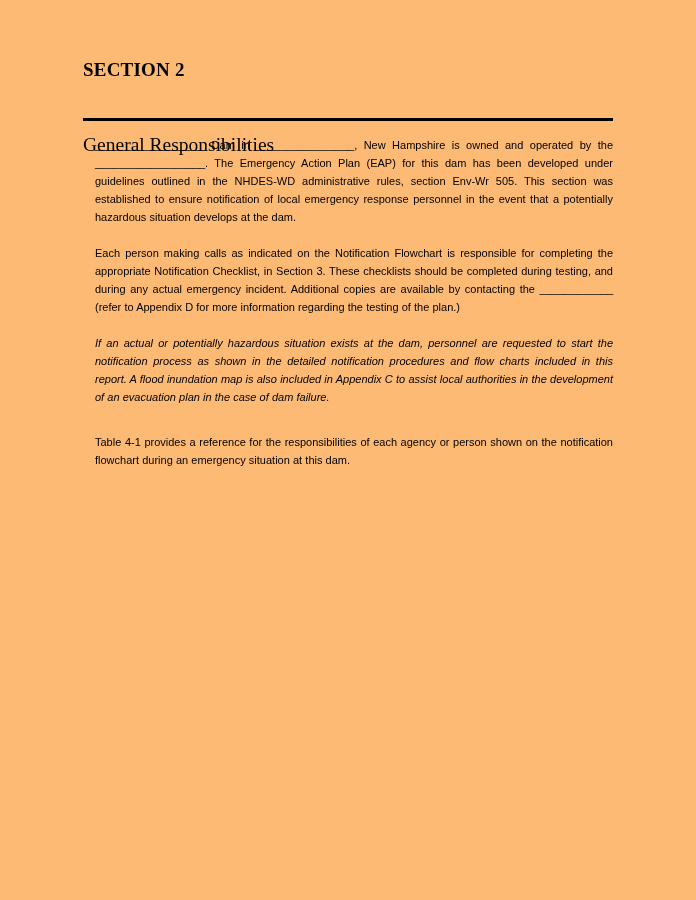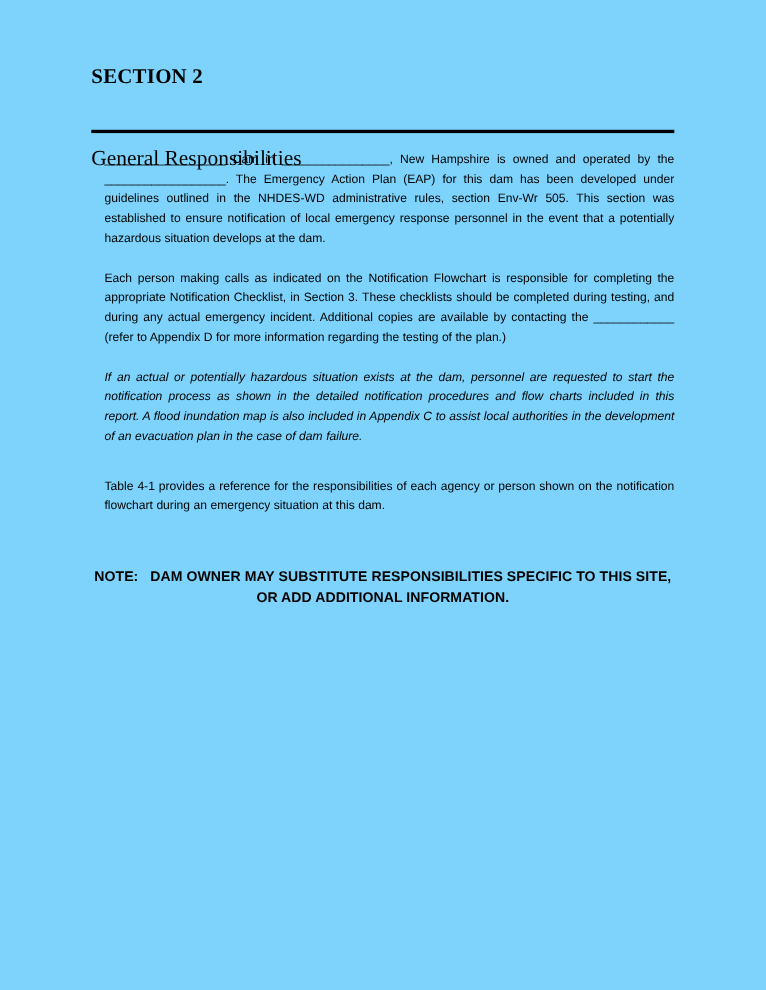--- a/index.html
+++ b/index.html
@@ -4,21 +4,21 @@
 <style>
   html, body {
     margin: 0;
     padding: 0;
     background: #ffffff;
   }
   .page {
     position: relative;
     width: 696px;
     height: 900px;
-    background: #7dd3fc;
+    background: #fdba74;
     overflow: hidden;
     font-family: "Liberation Sans", sans-serif;
     color: #000000;
     -webkit-font-smoothing: antialiased;
   }
 
   
   .section-heading {
     position: absolute;
     left: 83px;
@@ -105,17 +105,14 @@
     <p class="para">__________________ Dam in ________________, New Hampshire is owned and operated by the __________________.  The Emergency Action Plan (EAP) for this dam has been developed under guidelines outlined in the NHDES-WD administrative rules, section Env-Wr 505.   This section was established to ensure notification of local emergency response personnel in the event that a potentially hazardous situation develops at the dam.</p>
 
     <p class="para">Each person making calls as indicated on the Notification Flowchart is responsible for completing the appropriate Notification Checklist, in Section 3.   These checklists should be completed during testing, and during any actual emergency incident.  Additional copies are available by contacting the ____________ (refer to Appendix D for more information regarding the testing of the plan.)</p>
 
     <p class="para para-gap-large">If an actual or potentially hazardous situation exists at the dam, personnel are requested to start the notification process as shown in the detailed notification procedures and flow charts included in this report. A flood inundation map is also included in Appendix C to assist local authorities in the development of an evacuation plan in the case of dam failure.</p>
 
     <p class="para last-of-block">Table 4-1 provides a reference for the responsibilities of each agency or person shown on the notification flowchart during an emergency situation at this dam.</p>
 
   </div>
 
-  <div class="note-block">
-    <span class="note-label">NOTE:</span><span class="note-spacer">&nbsp;&nbsp; </span><span>DAM OWNER MAY SUBSTITUTE RESPONSIBILITIES SPECIFIC TO THIS SITE, OR ADD ADDITIONAL INFORMATION.</span>
-  </div>
 
 </div>
 
 </body></html>

